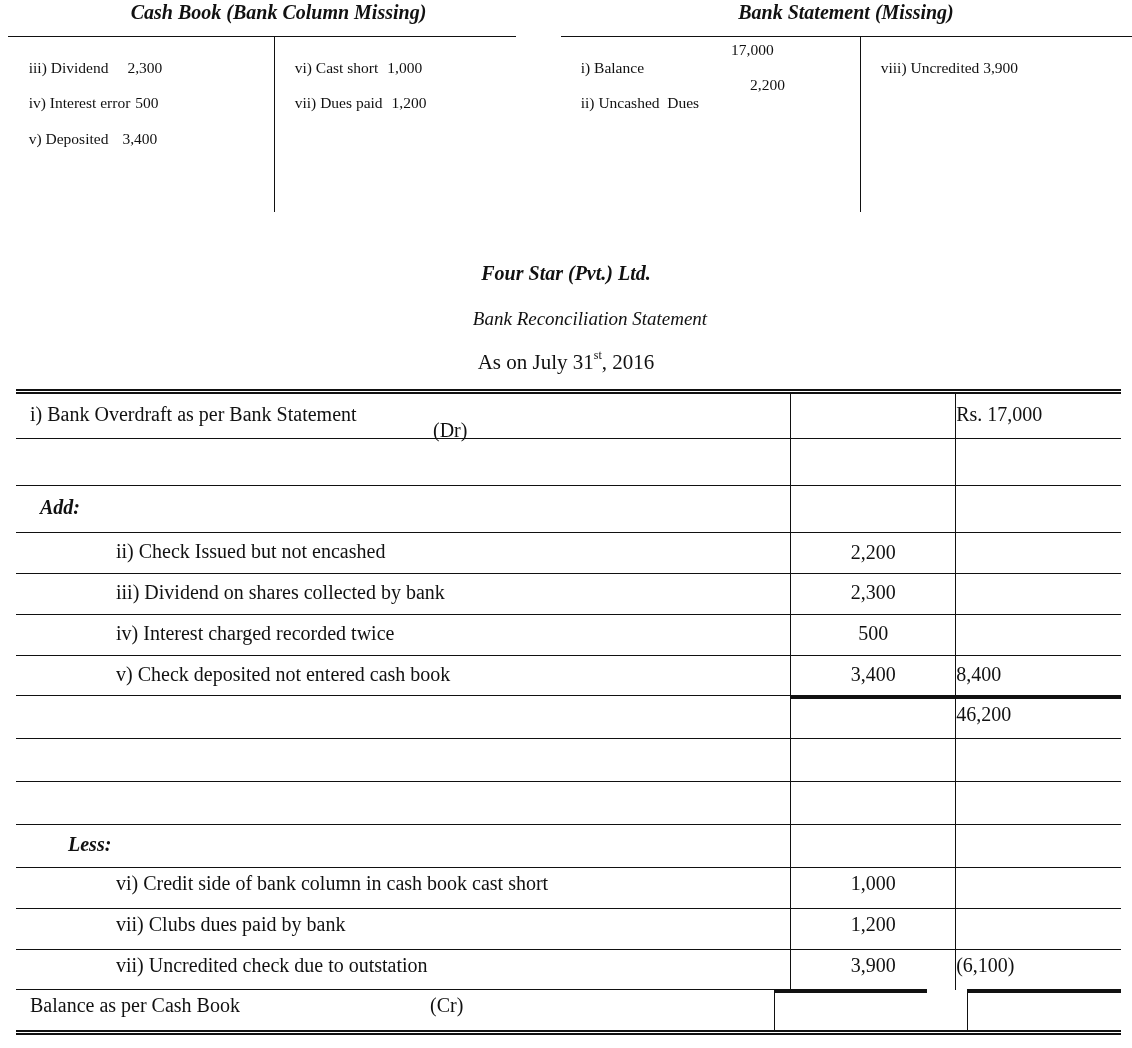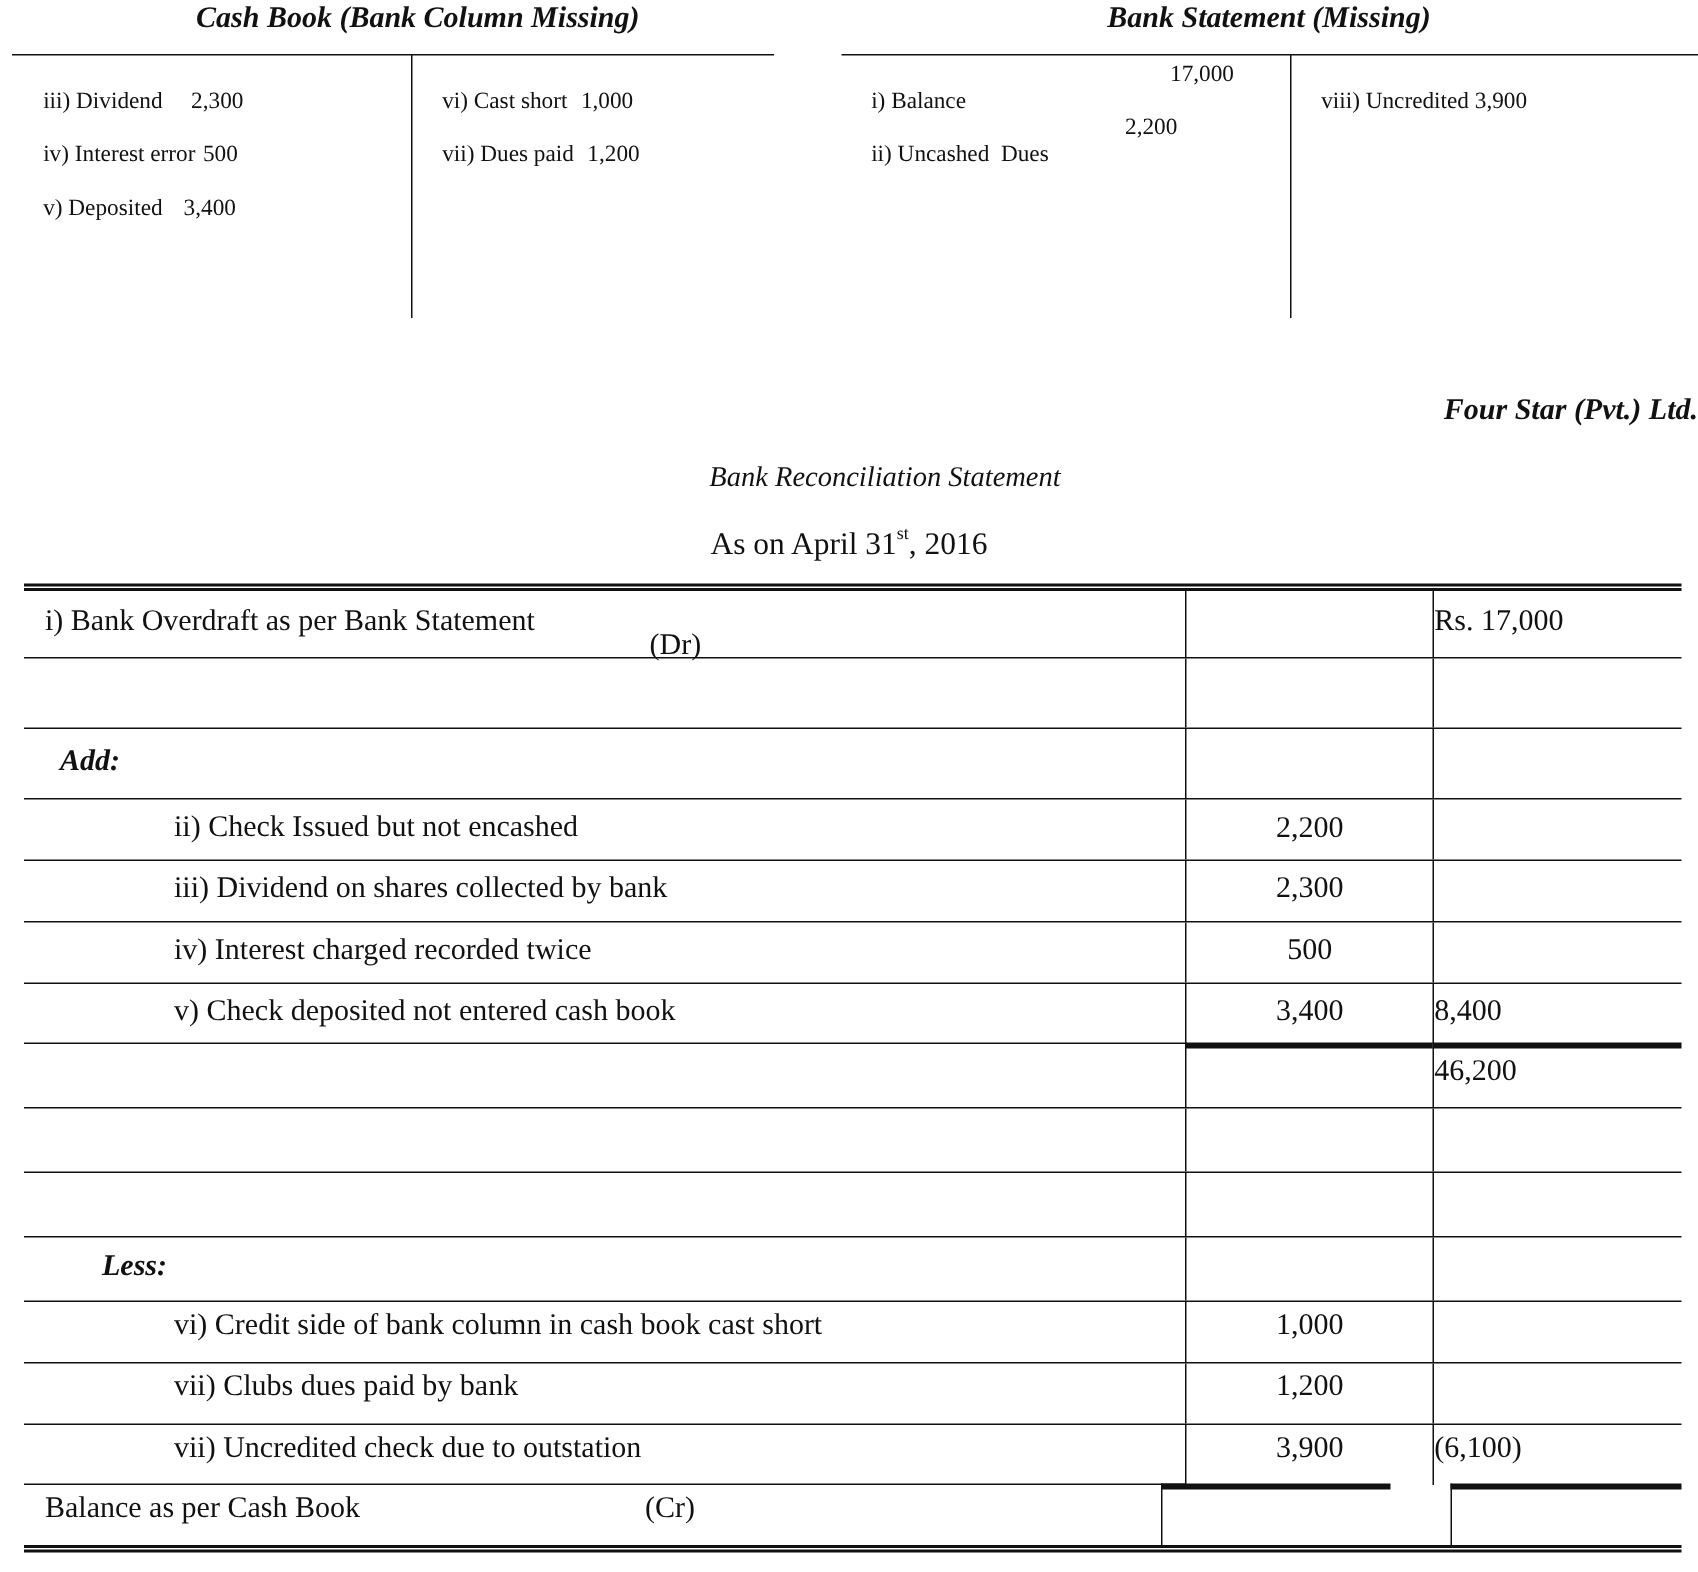--- a/index.html
+++ b/index.html
@@ -12,21 +12,21 @@
   .t-title {
     position: absolute; top: 0; font-style: italic; font-weight: bold;
     font-size: 20px; line-height: 24px; text-align: center;
   }
   .t-hline { position: absolute; height: 0; border-top: 1px solid #111; }
   .t-vline { position: absolute; width: 0; border-left: 1px solid #111; }
   .t-entry { position: absolute; font-size: 15.5px; line-height: 18px; white-space: pre; }
 
   
   .heading { position: absolute; left: 0; width: 1132px; text-align: center; }
-  .h-company { top: 262px; font-size: 20px; font-style: italic; font-weight: bold; text-align: right; }
+  .h-company { top: 262px; font-size: 20px; font-style: italic; font-weight: bold; }
   .h-title { top: 308px; font-size: 19px; font-style: italic; padding-left: 24px; }
   .h-date { top: 350px; font-size: 21px; }
   .h-date sup { font-size: 12px; vertical-align: top; position: relative; top: -2px; }
 
   
   .brs {
     position: absolute; left: 16px; top: 389px; width: 1105px;
     border-top: 5px double #111;
   }
   .row {
@@ -69,32 +69,32 @@
   <span>vii) Dues paid</span><span style="display:inline-block;width:9px;"></span><span>1,200</span>
 </div>
 
 <div class="t-title" style="left:560px; width:572px;">Bank Statement (Missing)</div>
 <div class="t-hline" style="left:561px; top:36px; width:571px;"></div>
 <div class="t-vline" style="left:860px; top:36px; height:176px;"></div>
 
 <div class="t-entry" style="left:573px; top:41px;">
   <span>i) Balance</span>
 </div>
-<div class="t-entry" style="left:780px; top:41px;">17,000</div>
+<div class="t-entry" style="left:731px; top:41px;">17,000</div>
 <div class="t-entry" style="left:573px; top:76px;">
   <span>ii) Uncashed  Dues</span>
 </div>
 <div class="t-entry" style="left:750px; top:76px;">2,200</div>
 <div class="t-entry" style="left:873px; top:41px;">
   <span>viii) Uncredited</span> <span>3,900</span>
 </div>
 
 <div class="heading h-company">Four Star (Pvt.) Ltd.</div>
 <div class="heading h-title">Bank Reconciliation Statement</div>
-<div class="heading h-date"><span>As on April 31</span><sup>st</sup><span>, 2016</span></div>
+<div class="heading h-date"><span>As on July 31</span><sup>st</sup><span>, 2016</span></div>
 
 <div class="brs cell-text">
 
   <div class="row" style="height:44px;">
     <div class="c1">
       <span class="lbl main" style="top:8px;">i) Bank Overdraft as per Bank Statement</span>
       <span class="dr-cr" style="left:417px; top:24px;">(Dr)</span>
     </div>
     <div class="c2"></div>
     <div class="c3">

